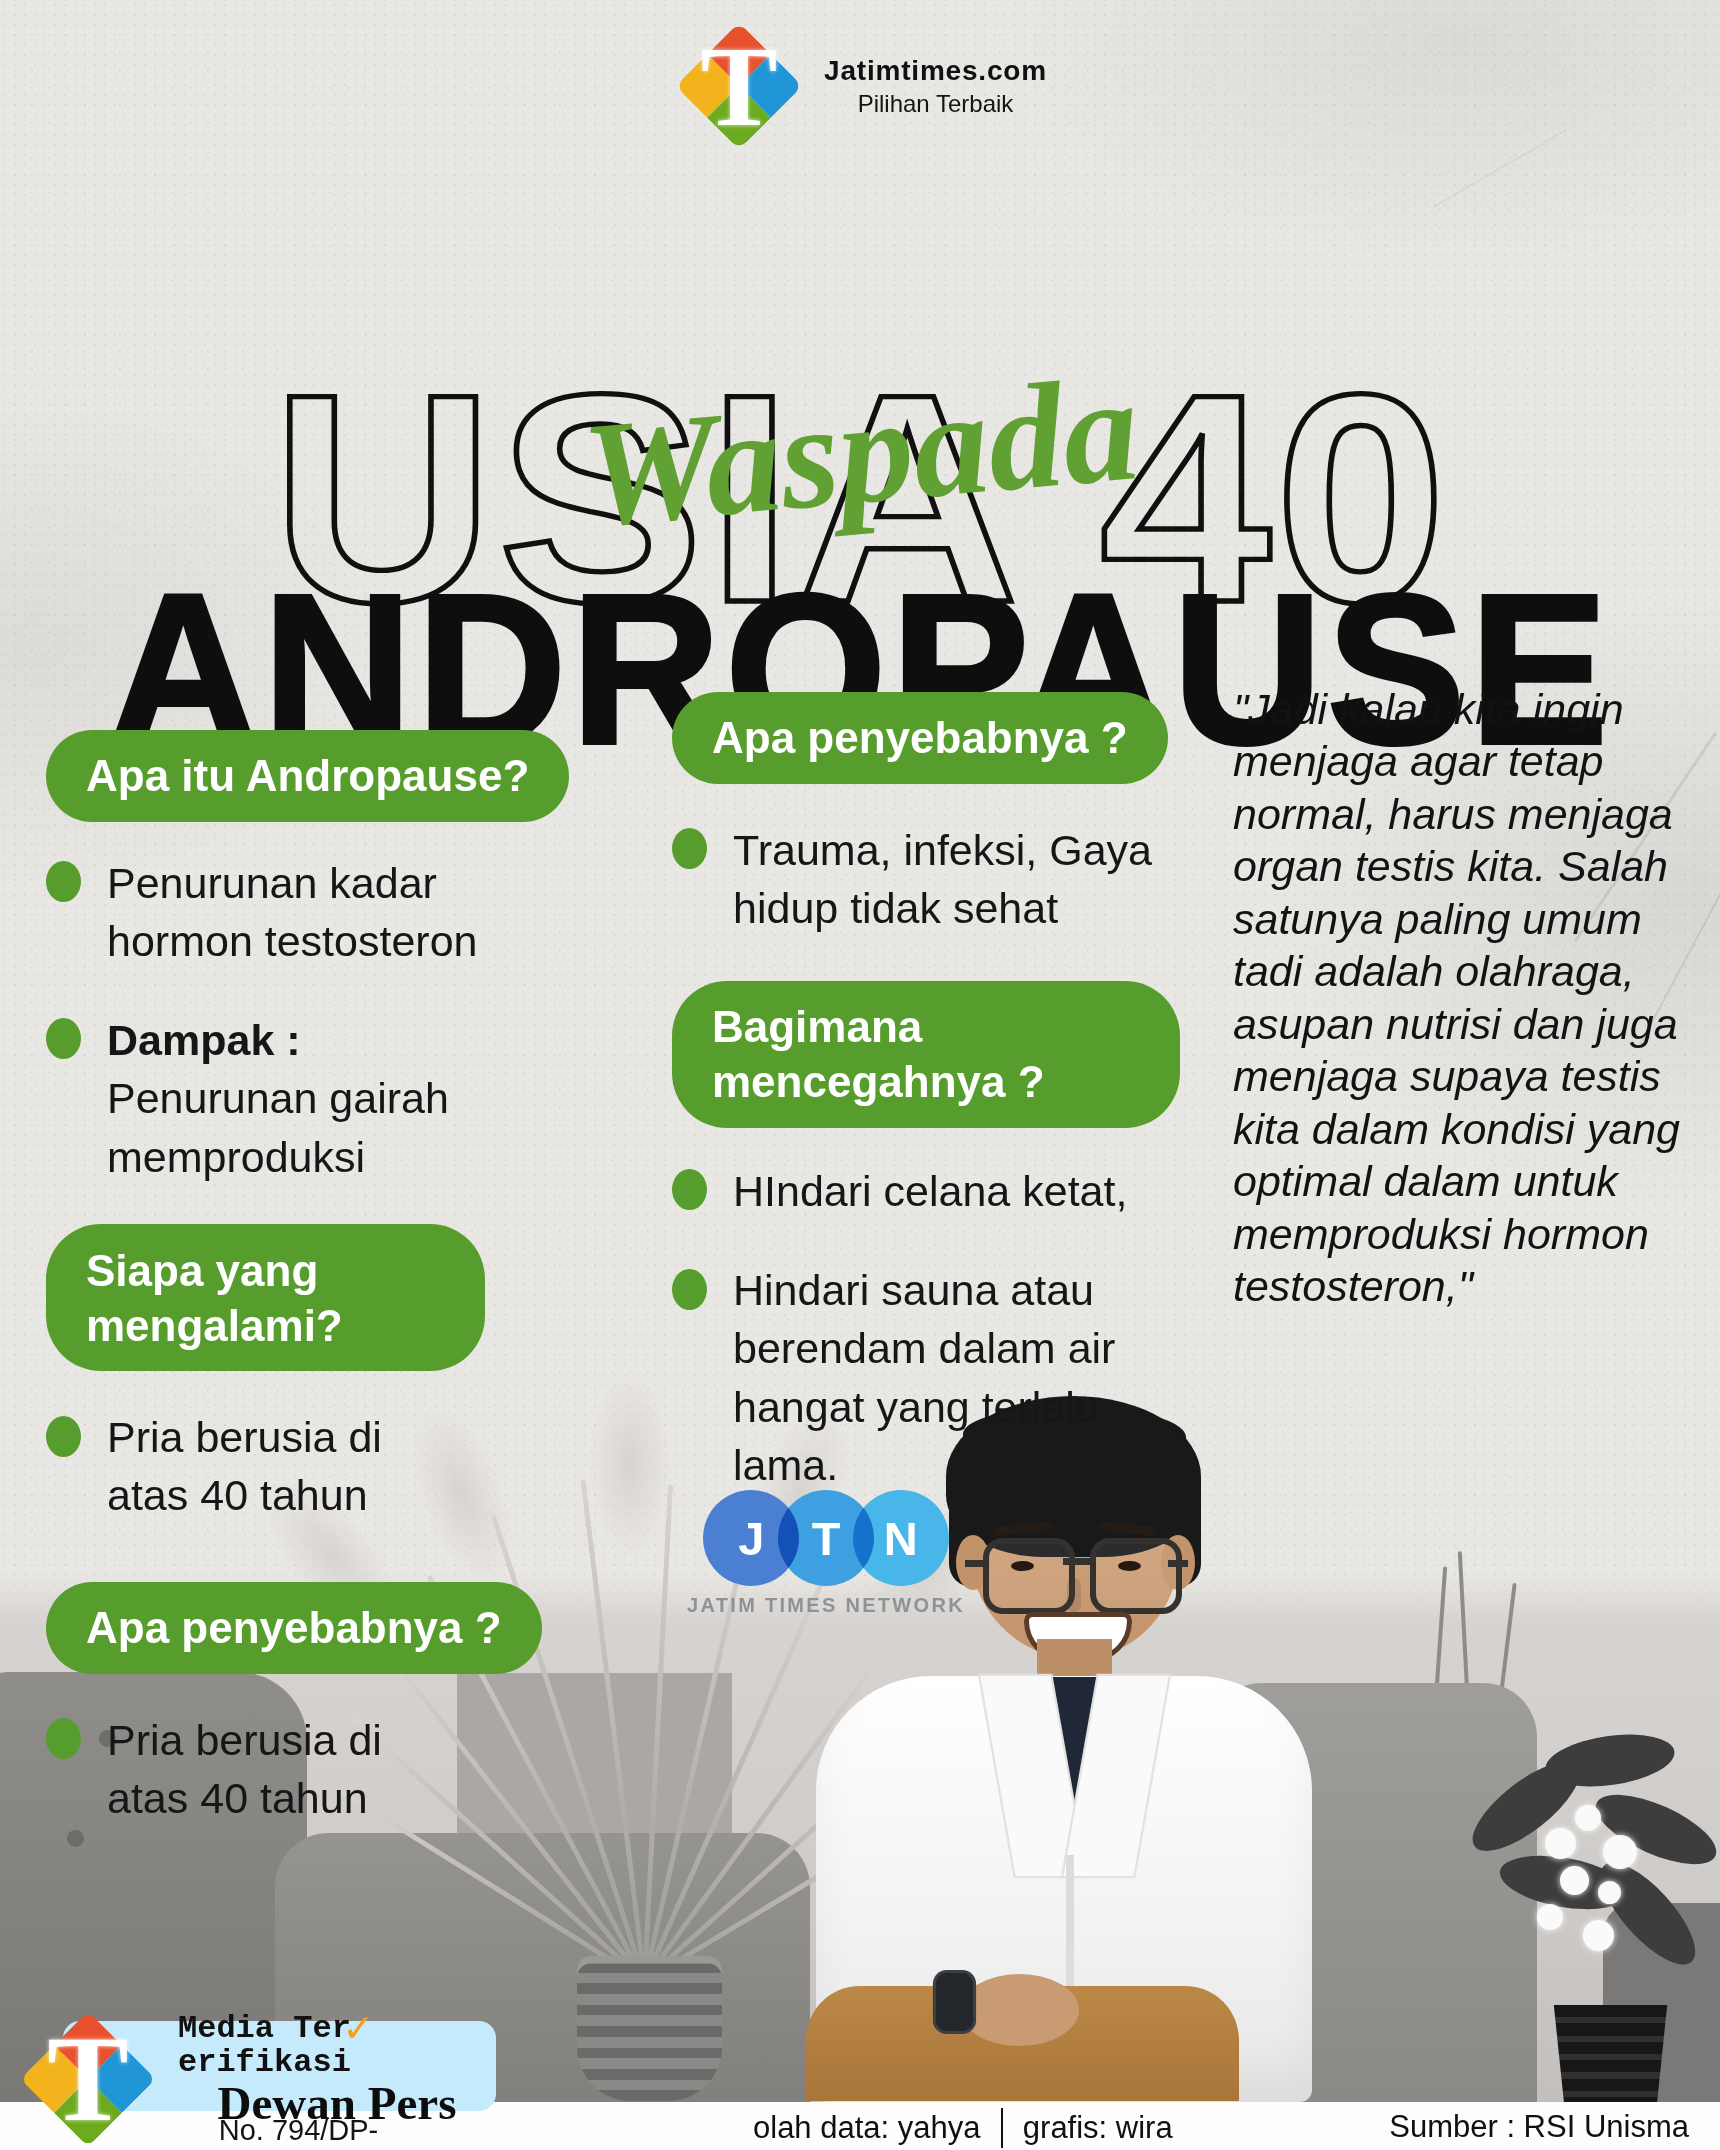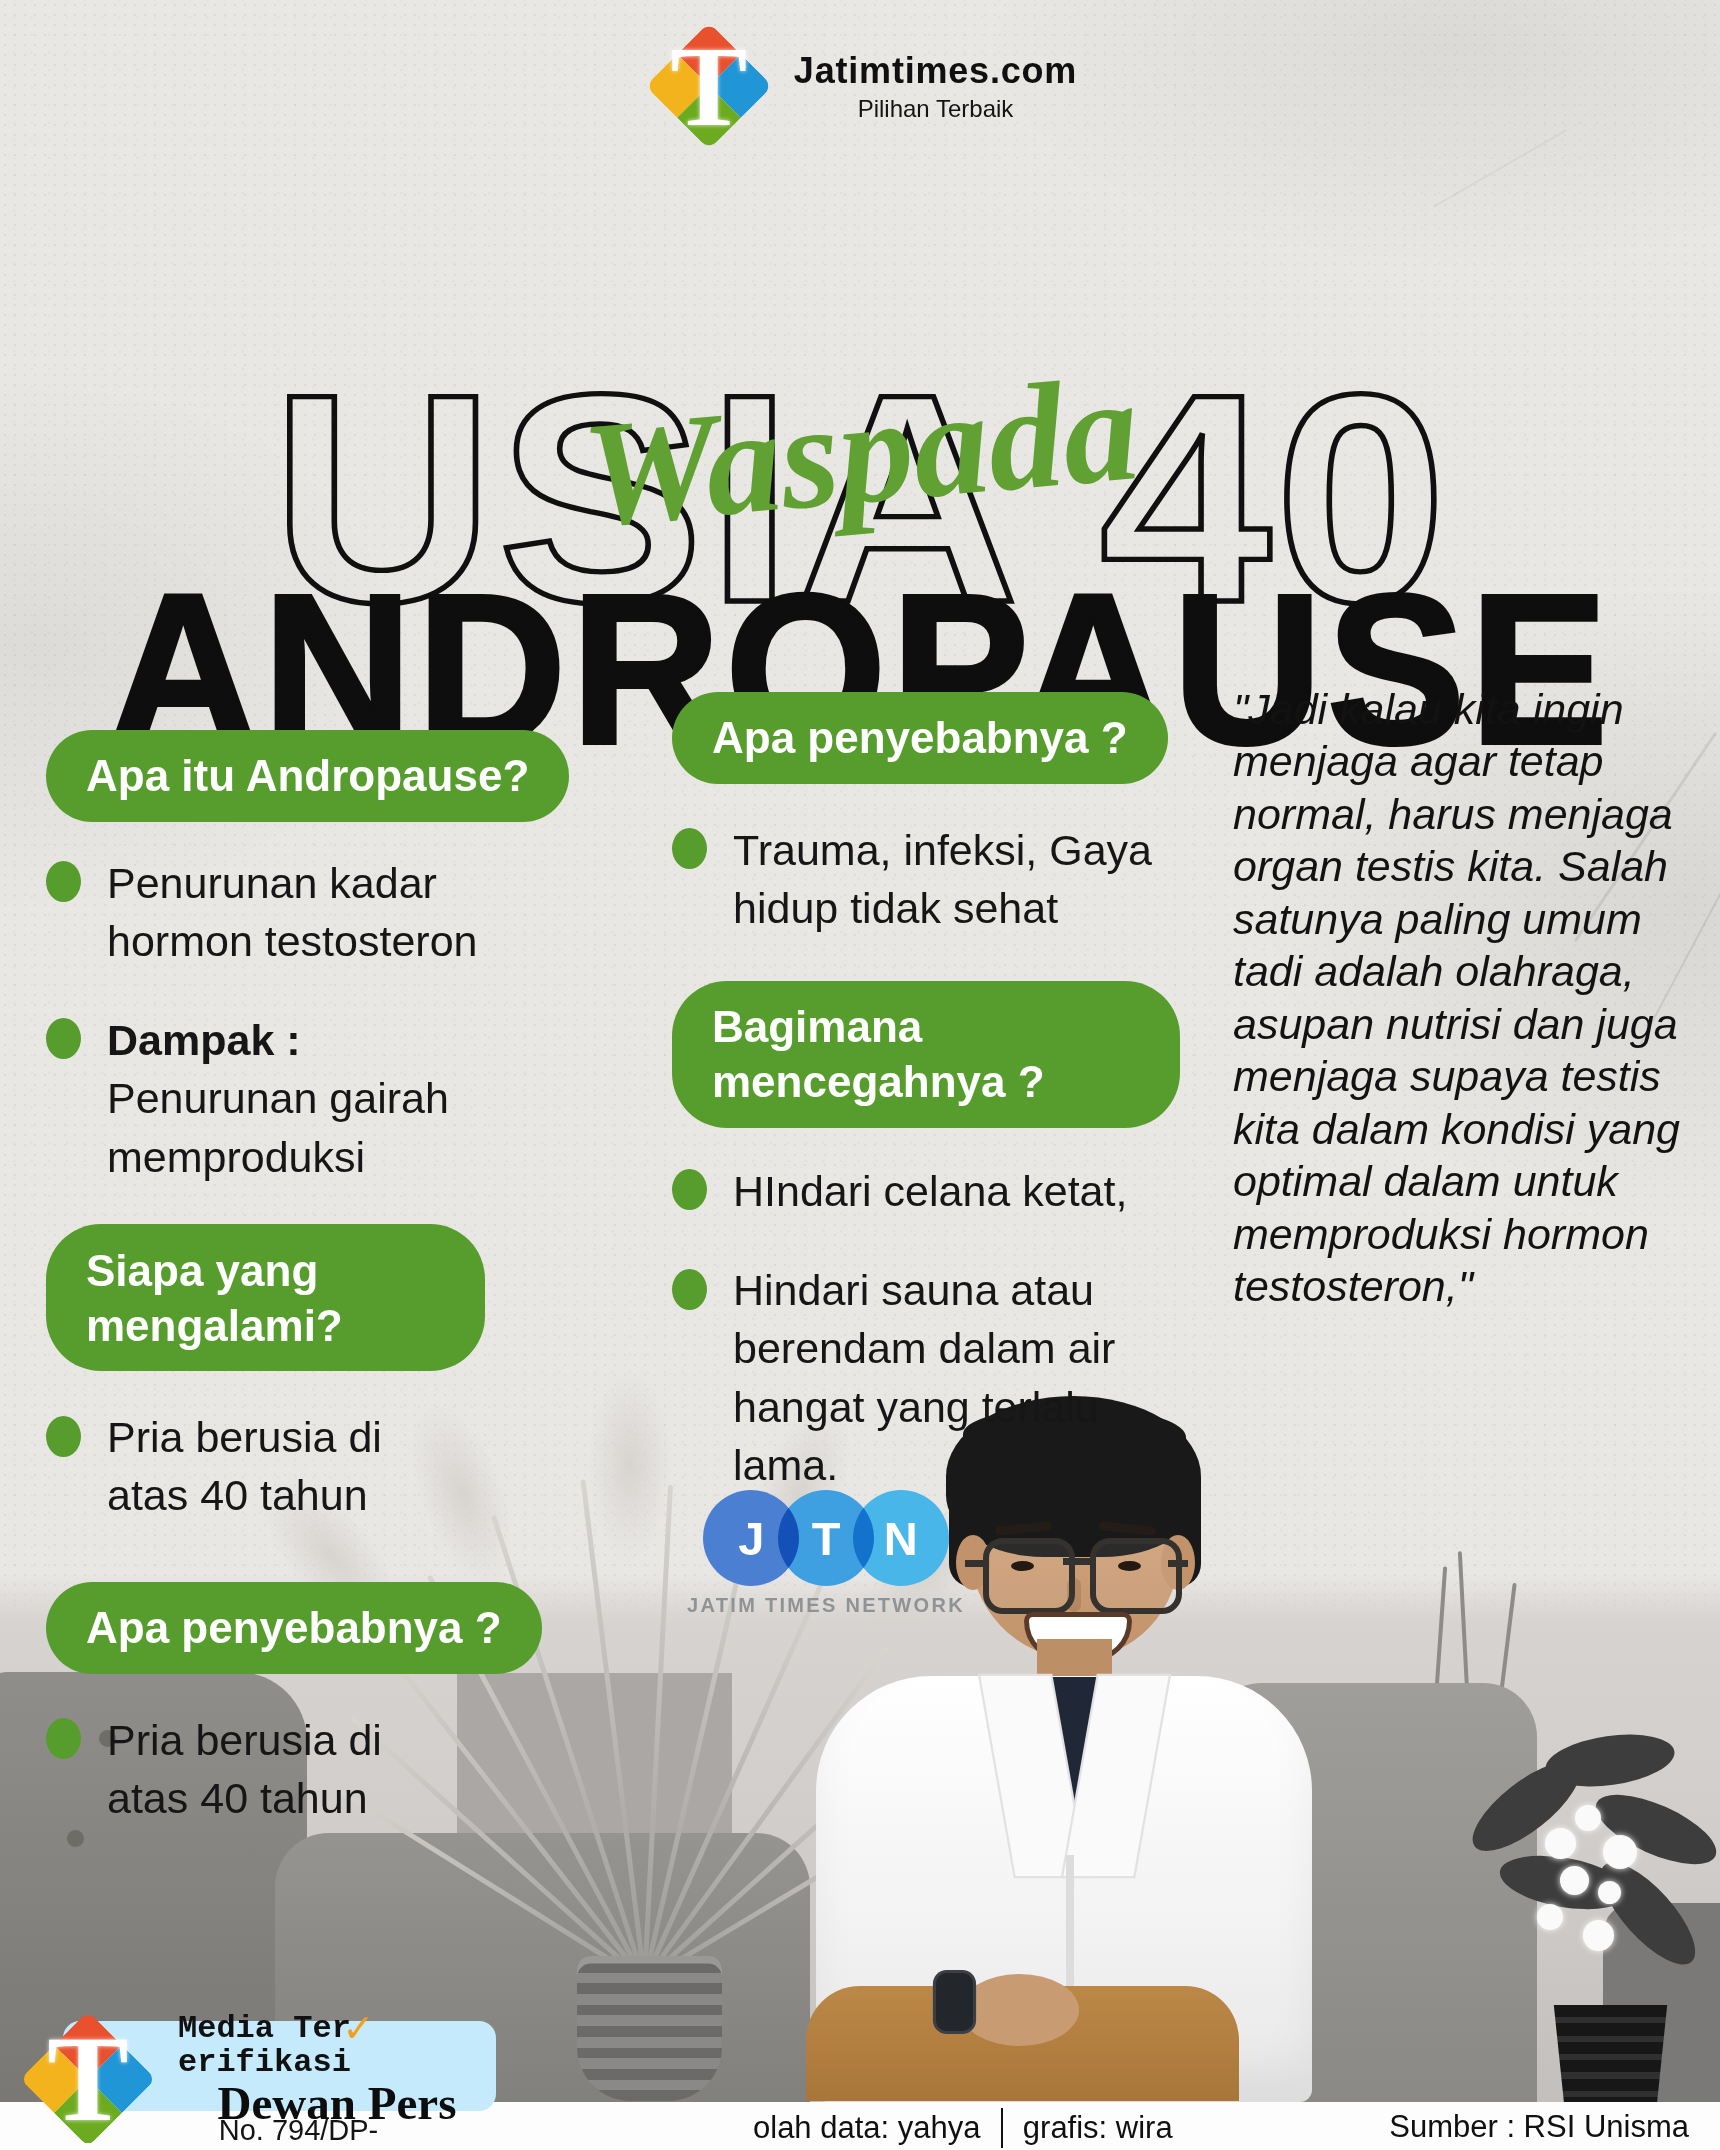--- a/index.html
+++ b/index.html
@@ -23,21 +23,21 @@
   .header{position:absolute;top:21.4px;left:0;width:100%;display:flex;justify-content:center;align-items:center;gap:20px;z-index:5;}
   .diamond{position:relative;width:90px;height:90px;transform:rotate(45deg);border-radius:10.7px;overflow:hidden;display:grid;grid-template:1fr 1fr / 1fr 1fr;}
   .diamond .q1{background:#e8502e;} 
   .diamond .q2{background:#2196d6;} 
   .diamond .q3{background:#f2b31c;} 
   .diamond .q4{background:#6cab1f;} 
   .logo-wrap{position:relative;width:130px;height:130px;display:flex;align-items:center;justify-content:center;}
   .logo-t{position:absolute;left:0;top:0;width:100%;height:100%;display:flex;align-items:center;justify-content:center;
     color:#fff;font-family:"Liberation Serif",serif;font-weight:700;font-size:115px;line-height:1;text-shadow:0 0 4.6px rgba(255,255,255,.8);}
   .brand-block{display:flex;flex-direction:column;align-items:center;}
-  .brand{font-size:36px;font-weight:700;color:#101010;letter-spacing:0.8px;}
+  .brand{font-size:28px;font-weight:700;color:#101010;letter-spacing:0.8px;}
   .tagline{font-size:24px;color:#141414;margin-top:3.1px;}
 
   
   .title-outline{position:absolute;top:151px;left:0;width:100%;text-align:center;z-index:2;
     font-size:297px;font-weight:700;line-height:1;letter-spacing:3.1px;color:transparent;
     -webkit-text-stroke:5.4px #101010;transform:scaleX(1.04);}
   .title-script{position:absolute;top:376px;left:0;width:100%;text-align:center;z-index:4;
     font-family:cursive;font-style:italic;font-weight:700;font-size:150px;line-height:1;color:#61a032;transform:rotate(-5deg);}
   .title-main{position:absolute;top:567px;left:0;width:100%;text-align:center;z-index:3;
     font-size:203px;font-weight:700;line-height:1;letter-spacing:4.6px;color:#0e0e0e;-webkit-text-stroke:3.8px #0e0e0e;transform:scaleX(1.02) scaleY(1.05);}

